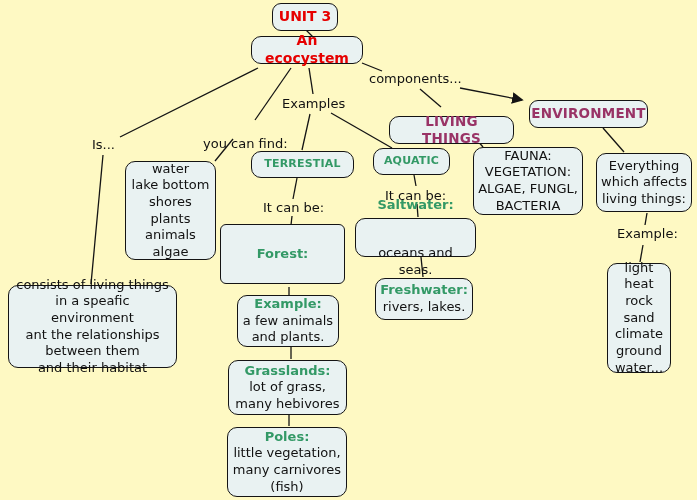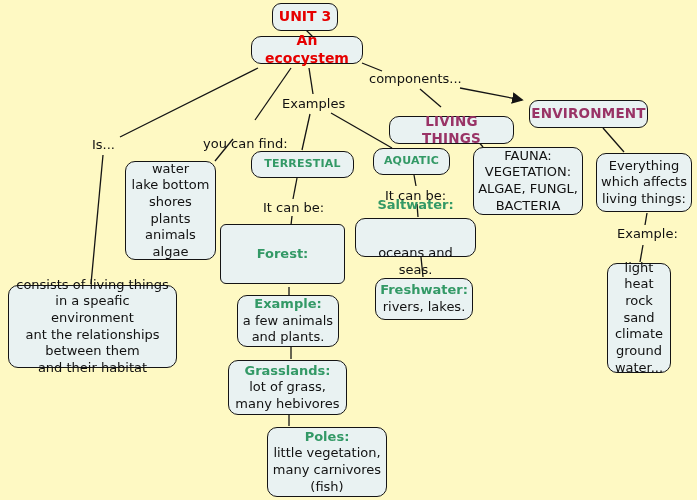--- a/index.html
+++ b/index.html
@@ -29,21 +29,21 @@
   #node-terrestrial{left:251px;top:151px;width:103px;height:27px;}
   #node-aquatic{left:373px;top:148px;width:77px;height:27px;}
   #node-water{left:125px;top:161px;width:91px;height:99px;}
   #node-consists{left:8px;top:285px;width:169px;height:83px;align-items:flex-end;}
   #node-fauna{left:473px;top:147px;width:110px;height:68px;}
   #node-everything{left:596px;top:153px;width:96px;height:59px;}
   #node-examples-list{left:607px;top:263px;width:64px;height:110px;}
   #node-forest{left:220px;top:224px;width:125px;height:60px;border-radius:6px;}
   #node-deserts{left:237px;top:295px;width:102px;height:52px;}
   #node-grasslands{left:228px;top:360px;width:119px;height:55px;}
-  #node-poles{left:227px;top:427px;width:120px;height:70px;margin-left:40px;}
+  #node-poles{left:227px;top:427px;width:120px;height:70px;}
   #node-saltwater{left:355px;top:218px;width:121px;height:39px;gap:32px;}
   #node-freshwater{left:375px;top:278px;width:98px;height:42px;}
 
   #label-components{left:369px;top:71px;}
   #label-examples{left:282px;top:96px;}
   #label-you-can-find{left:203px;top:121px;margin-top:15px;}
   #label-is{left:92px;top:137px;}
   #label-it-can-be-t{left:263px;top:200px;}
   #label-it-can-be-a{left:385px;top:188px;}
   #label-example{left:617px;top:226px;}

